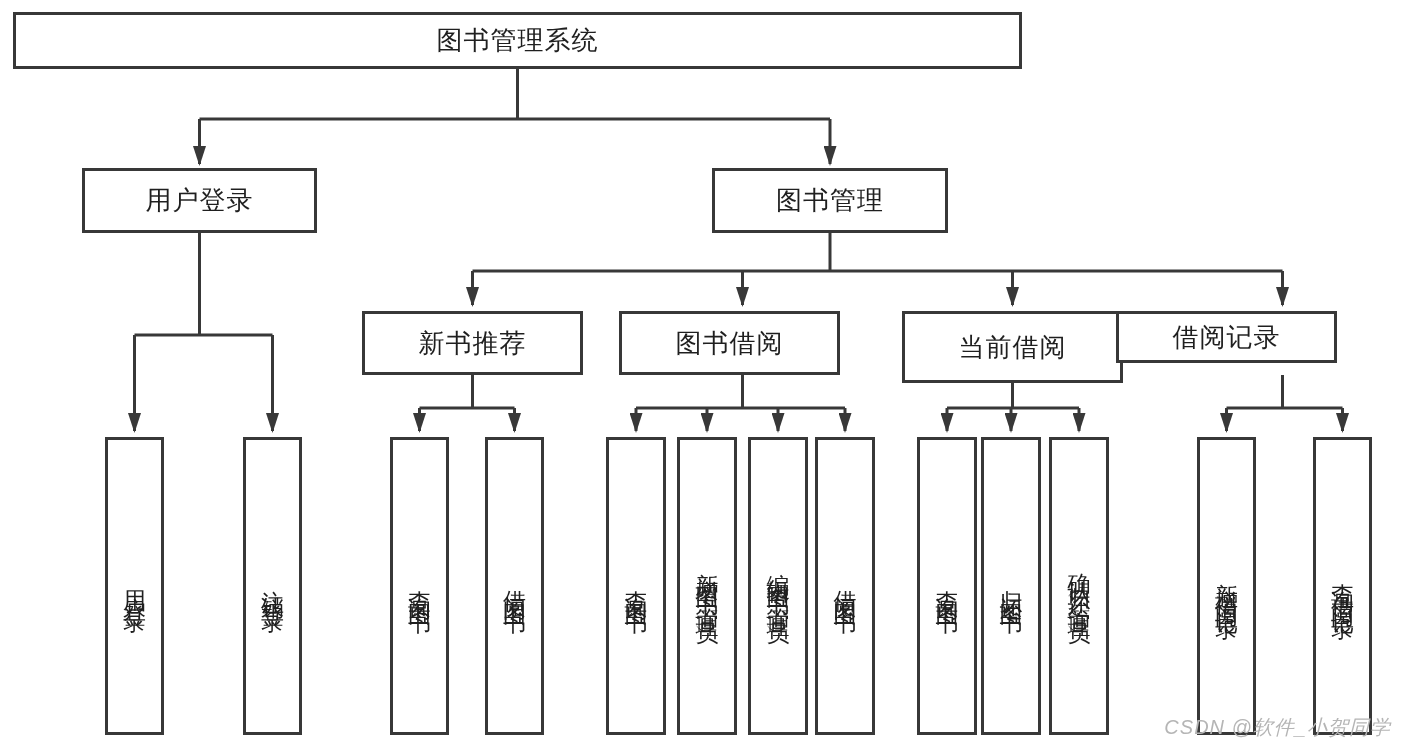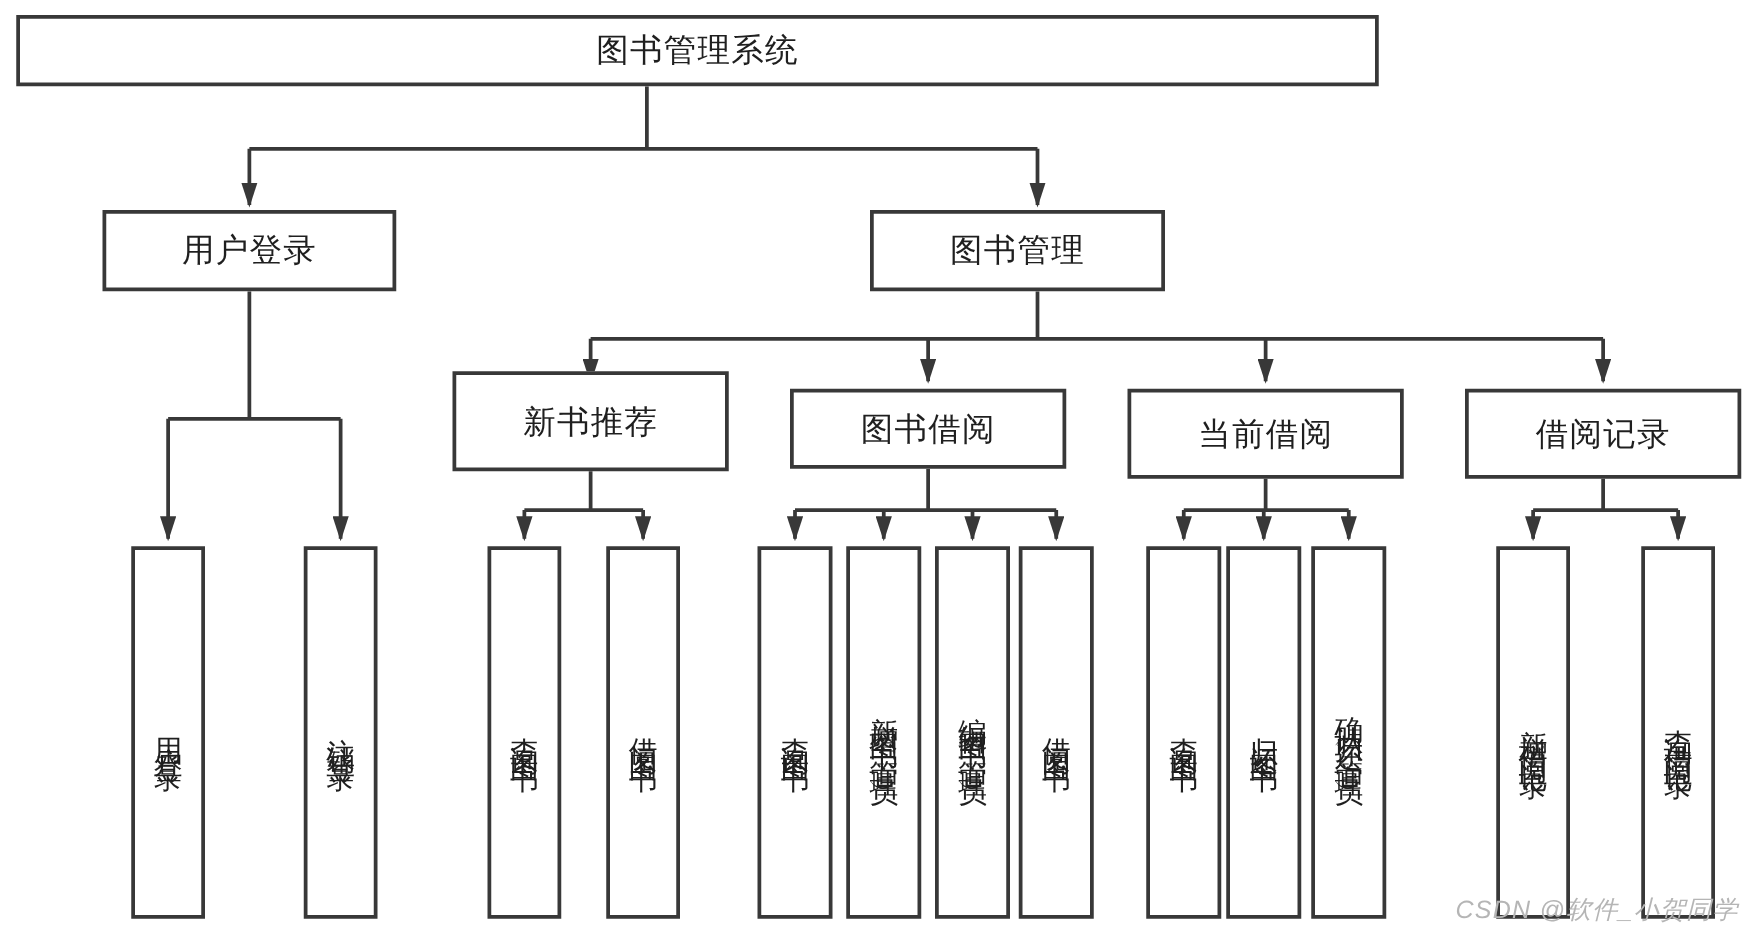--- a/index.html
+++ b/index.html
@@ -103,41 +103,41 @@
     <path d="M 947 408 V 431" marker-end="url(#arrow)"></path>
     <path d="M 1011 408 V 431" marker-end="url(#arrow)"></path>
     <path d="M 1079 408 V 431" marker-end="url(#arrow)"></path>
 
     <path d="M 1282.5 375 V 408"></path>
     <path d="M 1226.5 408 H 1342.5"></path>
     <path d="M 1226.5 408 V 431" marker-end="url(#arrow)"></path>
     <path d="M 1342.5 408 V 431" marker-end="url(#arrow)"></path>
   </svg>
 
-  <div class="box hbox" style="left:13px;top:12px;width:1090px;height:57px">
+  <div class="box hbox" style="left:13px;top:12px;width:1009px;height:57px">
     <span>图书管理系统</span>
   </div>
 
   <div class="box hbox" style="left:82px;top:168px;width:235px;height:65px">
     <span>用户登录</span>
   </div>
-  <div class="box hbox" style="left:696px;top:168px;width:236px;height:65px">
+  <div class="box hbox" style="left:712px;top:168px;width:236px;height:65px">
     <span>图书管理</span>
   </div>
 
-  <div class="box hbox" style="left:362px;top:297px;width:221px;height:80px">
+  <div class="box hbox" style="left:362px;top:311px;width:221px;height:64px">
     <span>新书推荐</span>
   </div>
-  <div class="box hbox" style="left:632px;top:311px;width:221px;height:64px">
+  <div class="box hbox" style="left:619px;top:311px;width:221px;height:64px">
     <span>图书借阅</span>
   </div>
   <div class="box hbox" style="left:902px;top:311px;width:221px;height:72px">
     <span>当前借阅</span>
   </div>
-  <div class="box hbox" style="left:1172px;top:311px;width:221px;height:72px">
+  <div class="box hbox" style="left:1116px;top:311px;width:221px;height:52px">
     <span>借阅记录</span>
   </div>
 
   <div class="box vbox" style="left:105px;top:437px;width:59px;height:298px">
     <span class="vtext">用户登录</span>
   </div>
   <div class="box vbox" style="left:243px;top:437px;width:59px;height:298px">
     <span class="vtext">注销登录</span>
   </div>
   <div class="box vbox" style="left:390px;top:437px;width:59px;height:298px">

